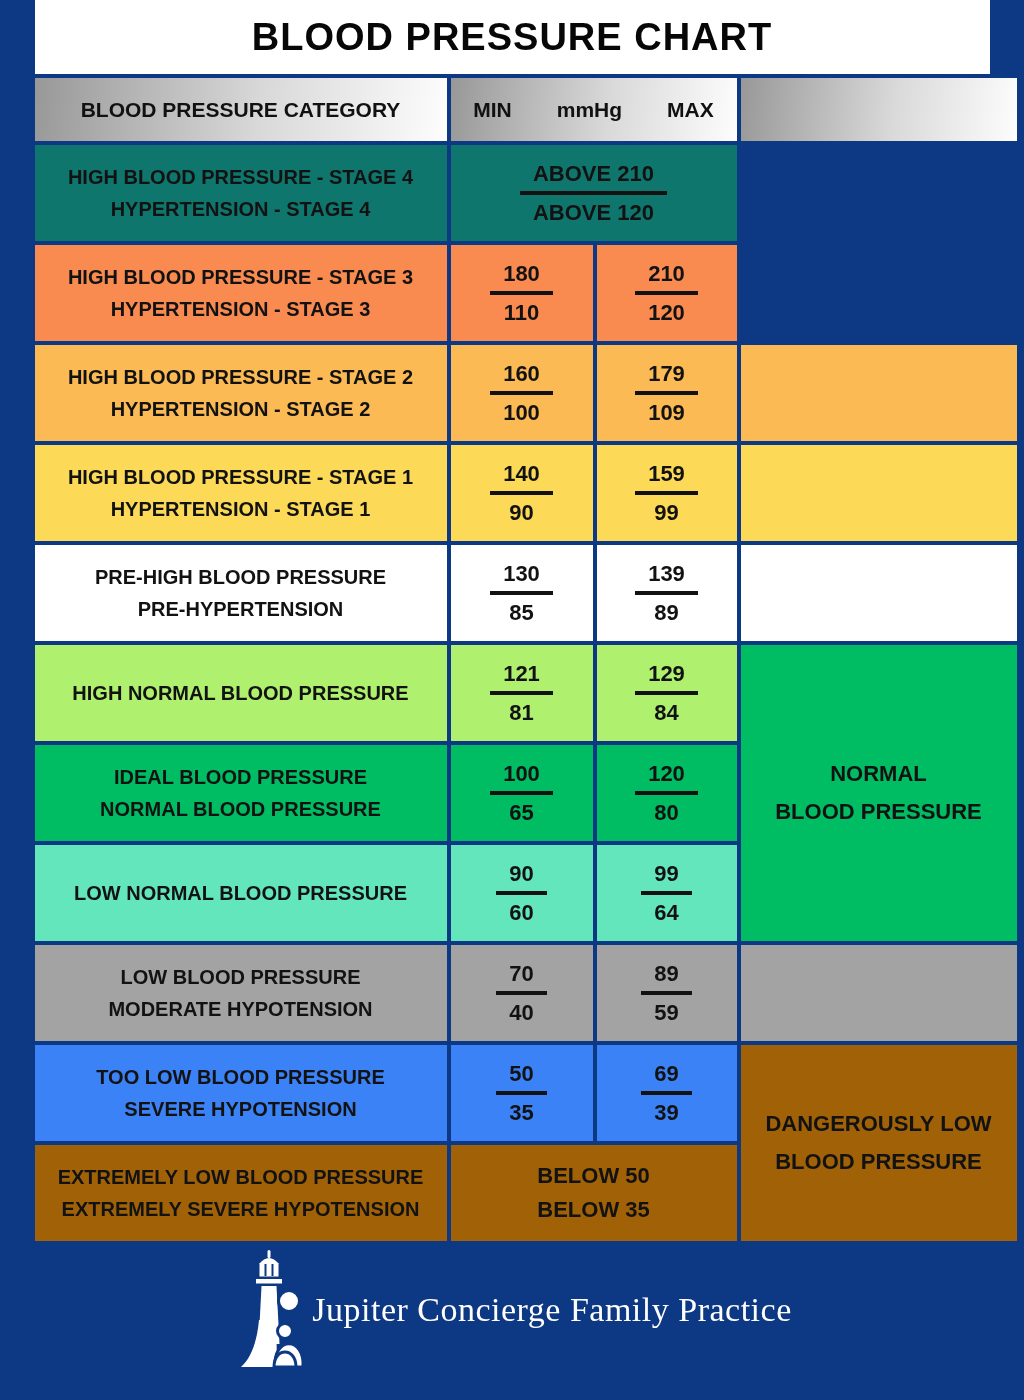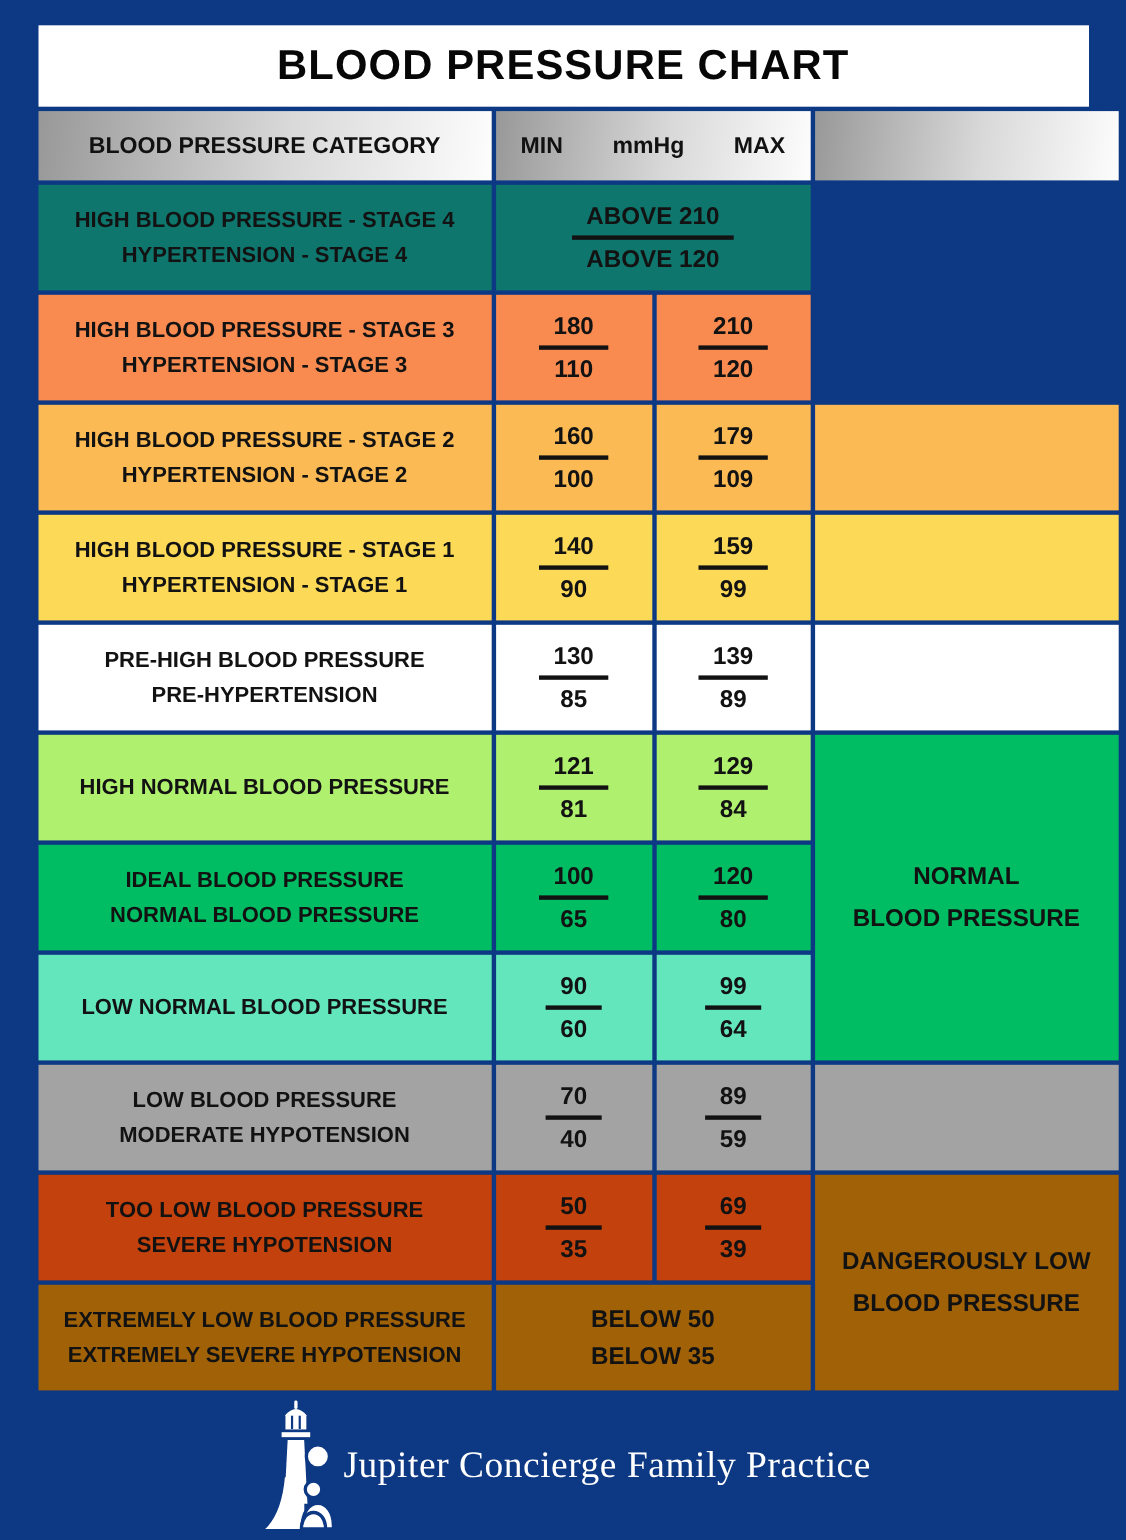--- a/index.html
+++ b/index.html
@@ -3,21 +3,21 @@
 <meta charset="utf-8">
 <style>
   html,body{margin:0;padding:0;}
   body{
     width:1024px;height:1400px;
     background:#0D3883;
     font-family:"Liberation Sans", sans-serif;
     overflow:hidden;
     position:relative;
   }
-  .content{width:955px;margin:0 auto;padding-top:23px;}
+  .content{width:955px;margin:0 auto;}
 
   
   .title-bar{
     background:#FFFFFF;height:74px;
     display:flex;align-items:center;justify-content:center;
     margin-bottom:4px;
   }
   .title-bar h1{
     margin:0;font-size:38px;font-weight:bold;color:#070707;letter-spacing:1px;
   }
@@ -42,21 +42,21 @@
   .col1{grid-column:1}.col2{grid-column:2}.col3{grid-column:3}.col4{grid-column:4}
   .cols23{grid-column:2/4}
   .r1{grid-row:2}.r2{grid-row:3}.r3{grid-row:4}.r4{grid-row:5}.r5{grid-row:6}
   .r6{grid-row:7}.r7{grid-row:8}.r8{grid-row:9}.r9{grid-row:10}.r10{grid-row:11}.r11{grid-row:12}
   .span-r1-2{grid-row:2/4}.span-r6-8{grid-row:7/10}.span-r10-11{grid-row:11/13}
 
   
   .bg1{background:#0f766e}.bg2{background:#F98B51}.bg3{background:#FBBA53}
   .bg4{background:#FCD957}.bg5{background:#ffffff}.bg6{background:#B0F06F}
   .bg7{background:#00BC62}.bg8{background:#63E6BC}.bg9{background:#a3a3a3}
-  .bg10{background:#c2410c}.bg11{background:#a16207}
+  .bg10{background:#3b82f6}.bg11{background:#a16207}
 
   
   .cat{font-weight:bold;font-size:20px;line-height:1.62;text-align:center;}
 
   
   .frac{font-weight:bold;font-size:22px;text-align:center;}
   .frac .top{border-bottom:4px solid #121212;padding:0 13px 4px;}
   .frac .bot{padding-top:5px;}
   .frac.nobar .top{border-bottom:none;padding:0 0 8px;}
   .frac.nobar .bot{padding-top:0;}

